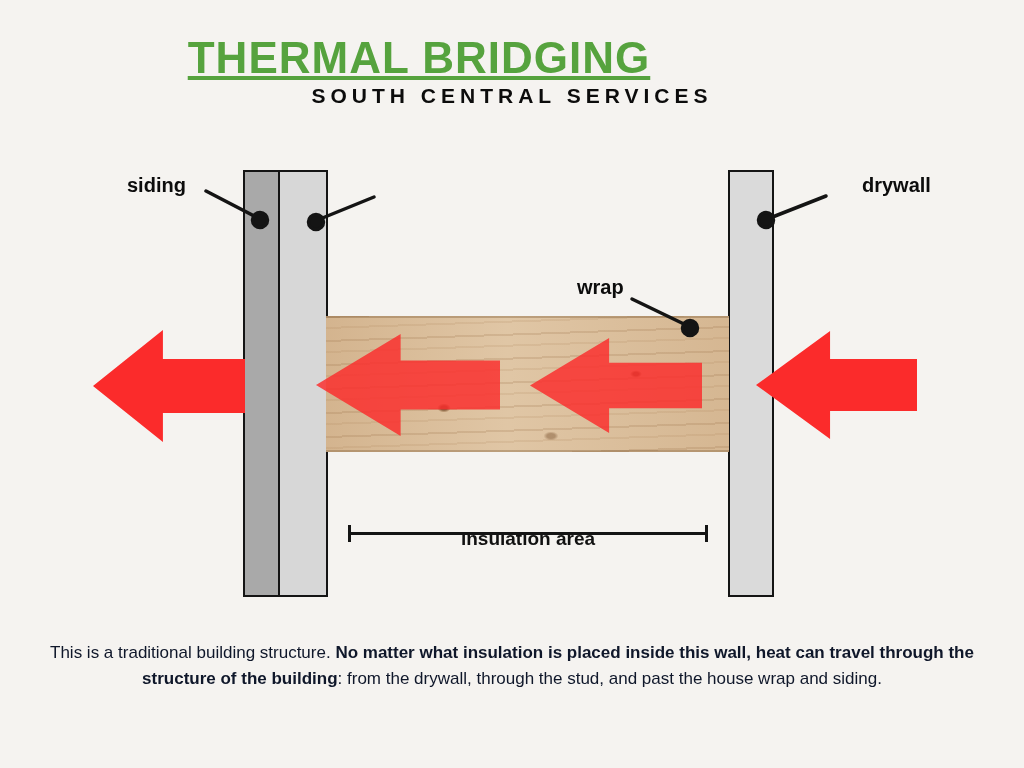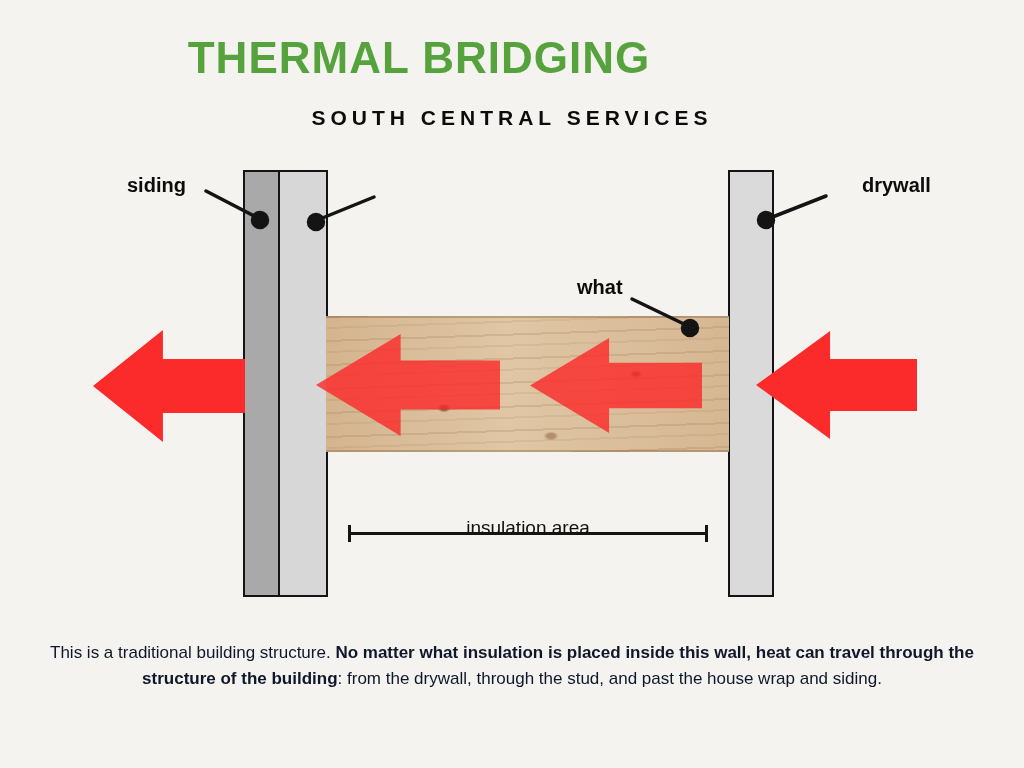--- a/index.html
+++ b/index.html
@@ -22,23 +22,24 @@
     position:relative;
   }
   .page{position:absolute;inset:0;}
 
   
   .title{
     position:absolute;top:33px;left:0;width:838px;
     text-align:center;
     font-size:44px;font-weight:800;letter-spacing:1px;
     color:var(--title-green);
+    text-decoration:underline;
   }
   .subtitle{
-    position:absolute;top:106px;left:0;width:1024px;
+    position:absolute;top:84px;left:0;width:1024px;
     text-align:center;
     font-size:21px;font-weight:800;letter-spacing:5px;
     color:#0c0c0c;
   }
 
   
   .diagram{position:absolute;inset:0;}
 
   .bar{
     position:absolute;top:170px;height:427px;
@@ -87,22 +88,22 @@
   .label.drywall-label{left:833px;top:174px;margin-left:29px;}
   .label.stud-label{left:577px;top:276px;}
 
   .pointers{
     position:absolute;inset:0;width:1024px;height:768px;
     pointer-events:none;z-index:4;
   }
 
   
   .measure-label{
-    position:absolute;left:348px;top:517px;width:360px;
-    text-align:center;font-size:19px;font-weight:400;z-index:4;
+    position:absolute;left:348px;top:528px;width:360px;
+    text-align:center;font-size:19px;font-weight:700;z-index:4;
   }
   .measure-line{
     position:absolute;left:348px;top:532px;width:360px;height:3px;
     background:var(--line-black);z-index:4;
   }
   .measure-line::before,.measure-line::after{
     content:"";position:absolute;top:-7px;width:3px;height:17px;
     background:var(--line-black);
   }
   .measure-line::before{left:0;}
@@ -145,21 +146,21 @@
         <circle cx="316" cy="222" r="7.5"></circle>
         <line x1="826" y1="196" x2="770" y2="218"></line>
         <circle cx="766" cy="220" r="7.5"></circle>
         <line x1="632" y1="299" x2="686" y2="325"></line>
         <circle cx="690" cy="328" r="7.5"></circle>
       </g>
     </svg>
 
     <div class="label siding-label">siding</div>
     <div class="label drywall-label">drywall</div>
-    <div class="label stud-label">what</div>
+    <div class="label stud-label">wrap</div>
 
     <div class="measure-label">insulation area</div>
     <div class="measure-line"></div>
 
   </div>
 
   <p class="caption"><span>This is a traditional building structure. </span><strong>No matter what insulation is placed inside this wall, heat can travel through the structure of the building</strong><span>: from the drywall, through the stud, and past the house wrap and siding.</span></p>
 
 </div>
 

